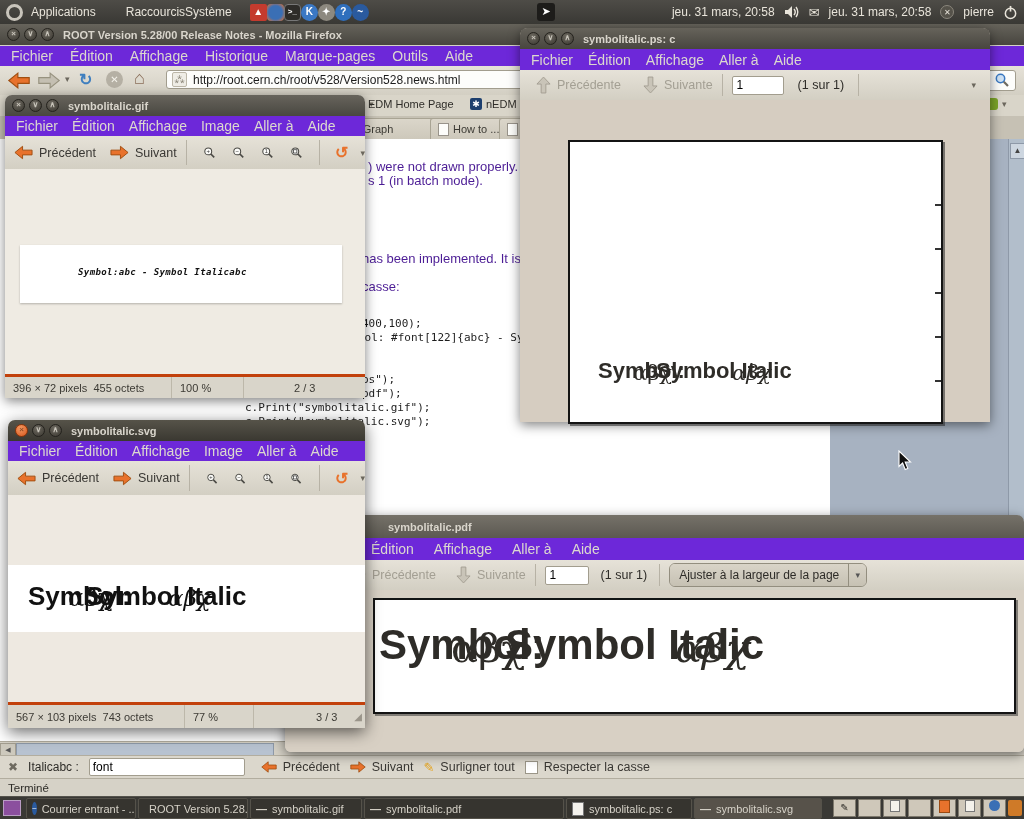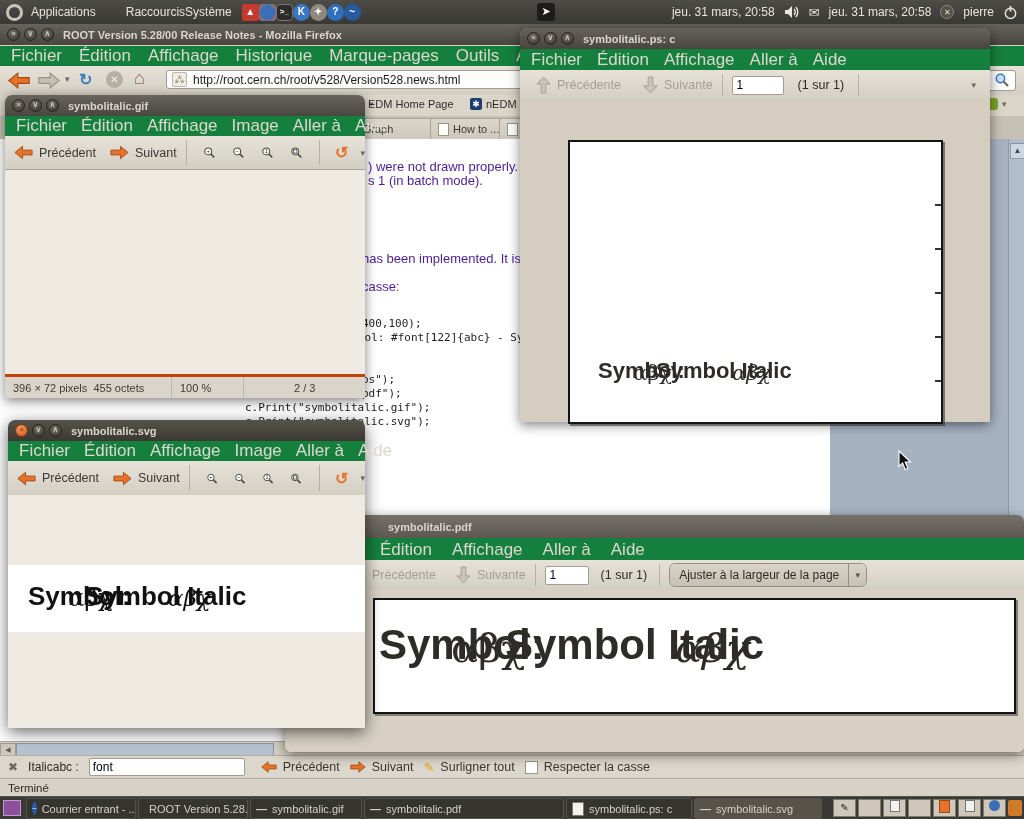--- a/index.html
+++ b/index.html
@@ -10,22 +10,22 @@
   
   .tbar{position:absolute;left:0;right:0;top:0;height:21px;border-radius:7px 7px 0 0;
         background:linear-gradient(rgba(96,93,85,.95),rgba(64,62,56,.95));
         color:#d9d5cc;font-weight:bold;font-size:11px;display:flex;align-items:center;white-space:nowrap}
   .wbtns{display:flex;gap:4px;margin:0 9px 0 7px}
   .wbtn{width:13px;height:13px;border-radius:50%;box-sizing:border-box;
         background:radial-gradient(circle at 40% 32%,#6f6b62,#39362f);border:1px solid #24221d;
         color:#c9c5bb;font-size:8px;line-height:10px;text-align:center;font-weight:bold}
   .wbtn.on{background:radial-gradient(circle at 40% 32%,#f59a62,#d4551d);color:#48190394;border-color:#8c3408}
   
-  .mbar{position:absolute;left:0;right:0;background:#15803d;color:#dcd8cf;font-size:17px;
-        display:flex;align-items:flex-end;padding-left:11px;gap:17px;white-space:nowrap}
+  .mbar{position:absolute;left:0;right:0;background:#6d28d9;color:#dcd8cf;font-size:14px;
+        display:flex;align-items:center;padding-left:11px;gap:17px;white-space:nowrap}
   
   .tlb{position:absolute;left:0;right:0;background:linear-gradient(#e6e2d8,#d3cfc3);
        border-bottom:1px solid #aba696;display:flex;align-items:center;white-space:nowrap}
   .tbtn{display:flex;align-items:center;gap:6px;font-size:12.5px;color:#3a3834}
   .dim{color:#a39f93}
   .vsep{width:1px;align-self:stretch;background:#b7b2a5;margin:4px 9px}
   .drop{color:#6b675d;font-size:9px}
   
   .sbar{position:absolute;left:0;right:0;bottom:0;background:#d9d5ca;border-top:3px solid #c2410c;
         font-size:11px;color:#3c3a34;display:flex;align-items:center}
@@ -230,20 +230,25 @@
       </svg>
     <svg class="mag" width="17" height="17" viewBox="0 0 17 17" style="margin:0 8px">
         <circle cx="7" cy="7" r="4.6" fill="#fbfbf8" stroke-width="1.4"></circle>
         <line x1="10.5" y1="10.5" x2="15" y2="15" stroke-width="2.2"></line>
         <rect x="4.8" y="4.8" width="4.4" height="4.4" fill="none" stroke="#333" stroke-width="1"></rect>
       </svg>
     <span class="vsep"></span>
     <span style="color:#e8722c;font-weight:bold;font-size:16px;margin:0 6px">↺</span>
     <span class="drop" style="margin-left:6px">▾</span>
   </div>
+  <div class="x" style="left:0;top:74px;width:360px;height:208px;background:#efebe3">
+    <div class="x" style="left:15px;top:76px;width:322px;height:58px;background:#ffffff;box-shadow:0 1px 2px rgba(0,0,0,.25)">
+      <span class="x" style="left:58px;top:22px;font:italic bold 9px 'DejaVu Sans Mono',monospace;letter-spacing:.4px;color:#111">Symbol:abc - Symbol Italicabc</span>
+    </div>
+  </div>
   <div class="sbar" style="height:21px">
     <span class="sect" style="width:150px"><span>396 × 72 pixels</span>&nbsp;&nbsp;<span>455 octets</span></span>
     <span class="sect" style="width:55px">100 %</span>
     <span class="sect" style="border-right:none;padding-left:50px">2 / 3</span>
   </div>
 </div>
 
 <div class="win" id="wps" style="left:520px;top:28px;width:470px;height:394px;background:#d6cdc1;z-index:3">
   <div class="tbar">
     <span class="wbtns">
@@ -394,27 +399,33 @@
     <span class="drop" style="margin-left:6px">▾</span>
   </div>
   <div class="x" style="left:0;top:75px;width:357px;height:210px;background:#eee9e1">
     <div class="x" style="left:0;top:70px;width:357px;height:67px;background:#ffffff">
       <span class="g" style="left:20px;top:18px;font-size:26px;font-weight:bold;color:#111">Symbol:</span>
       <span class="g" style="left:60px;top:21px;font-size:24px;font-family:'DejaVu Serif',serif;color:#111">αβχ</span>
       <span class="g" style="left:78px;top:18px;font-size:26px;font-weight:bold;color:#111">Symbol Italic</span>
       <span class="g" style="left:160px;top:22px;font-size:23px;font-style:italic;font-family:'DejaVu Serif',serif;color:#111">αβχ</span>
     </div>
   </div>
+  <div class="sbar" style="height:23px">
+    <span class="sect" style="width:160px"><span>567 × 103 pixels</span>&nbsp;&nbsp;<span>743 octets</span></span>
+    <span class="sect" style="width:52px">77 %</span>
+    <span class="sect" style="border-right:none;padding-left:62px">3 / 3</span>
+    <span style="margin-left:auto;margin-right:3px;color:#9a958a;font-size:10px">◢</span>
+  </div>
 </div>
 
 <div class="x" style="left:0;top:0;width:1024px;height:24px;background:linear-gradient(#4e4c47,#393834);z-index:20;display:flex;align-items:center;color:#e8e4da;font-size:12px">
   <span style="width:17px;height:17px;border:3px solid #c8c4bb;border-radius:50%;box-sizing:border-box;margin:0 8px 0 6px"></span>
   <span style="margin-right:30px">Applications</span>
   <span style="">Raccourcis</span>
-  <span style="margin-right:10px">Système</span>
+  <span style="margin-right:18px">Système</span>
   <span class="panel-ic" style="background:#c43b2e;border-radius:2px">▲</span>
   <span class="panel-ic" style="background:radial-gradient(circle,#3a6fb5 55%,#e8722c)"></span>
   <span class="panel-ic" style="background:#2e2c29;border:1px solid #777;box-sizing:border-box;font-size:8px;line-height:14px">&gt;_</span>
   <span class="panel-ic" style="background:#3b78c4;border-radius:50%">K</span>
   <span class="panel-ic" style="background:#8d897f;border-radius:50%">✦</span>
   <span class="panel-ic" style="background:#2f6fbd;border-radius:50%">?</span>
   <span class="panel-ic" style="background:#2a5a9e;border-radius:50%">~</span>
   <span class="x" style="left:537px;top:3px;width:18px;height:18px;background:#1d1c1a;border-radius:3px;color:#fff;text-align:center;line-height:17px;font-size:11px">➤</span>
   <span style="margin-left:auto;display:flex;align-items:center;gap:9px;margin-right:6px">
     <span>jeu. 31 mars, 20:58</span>

